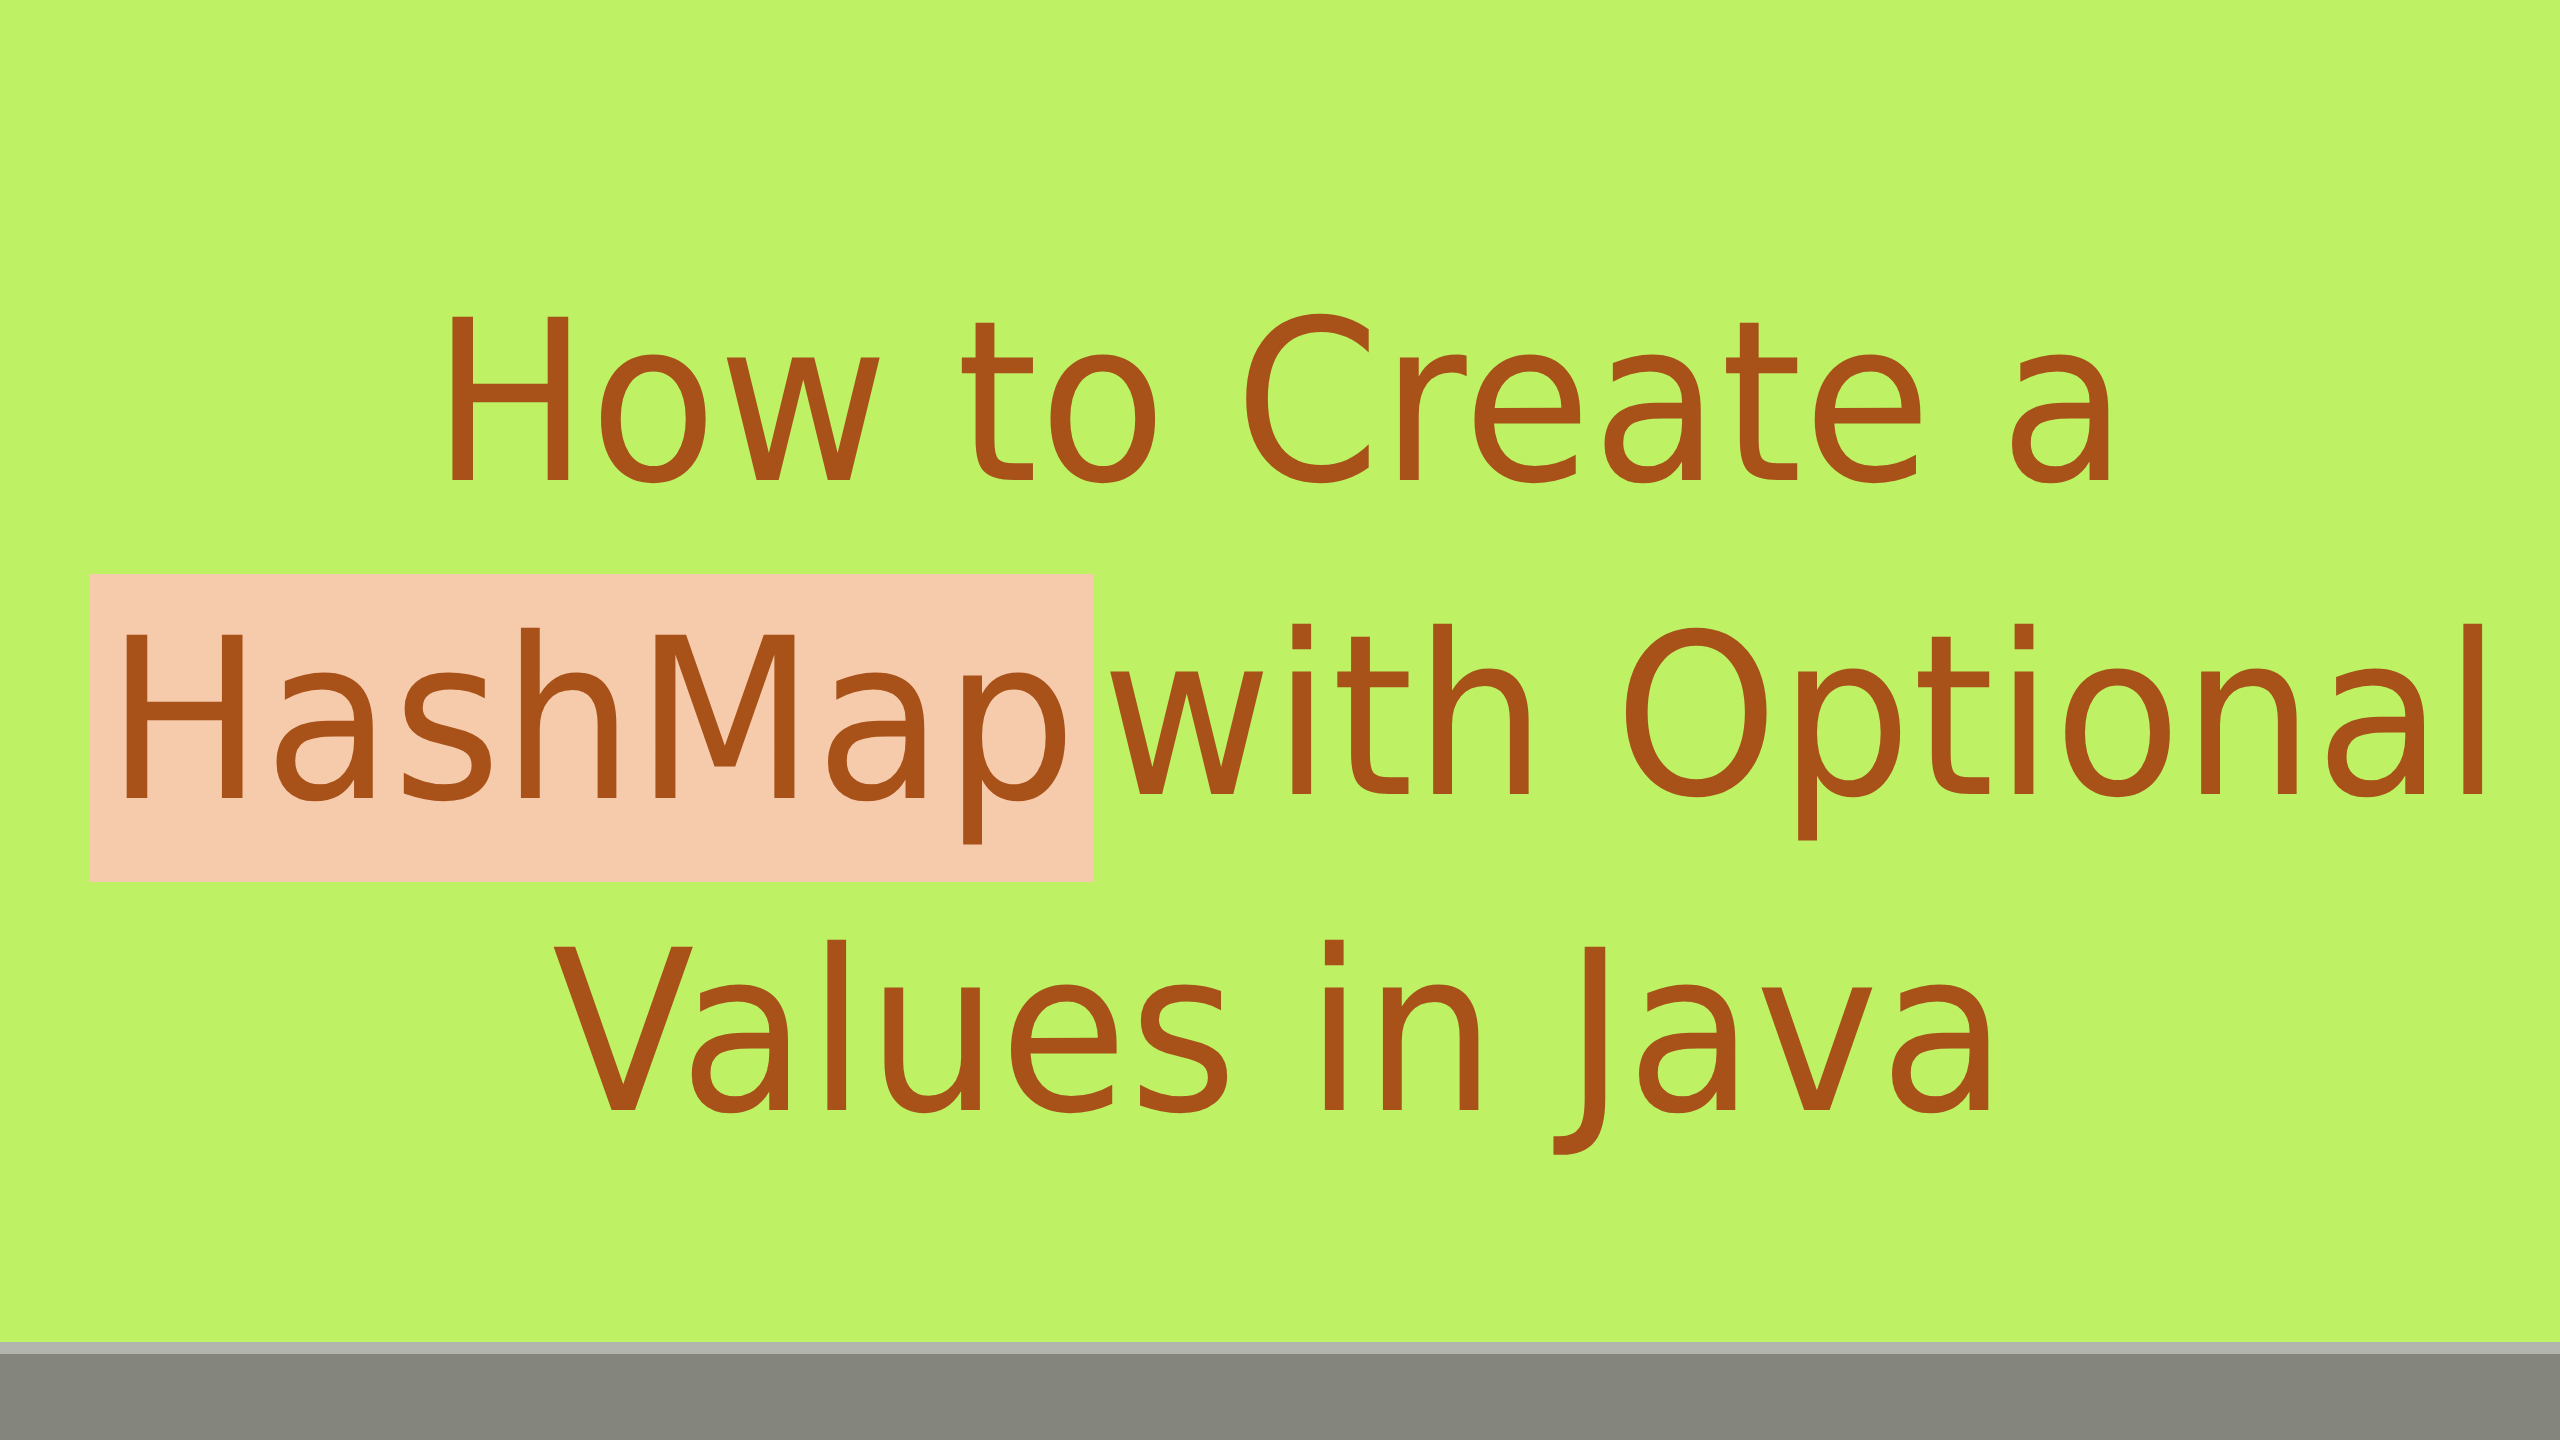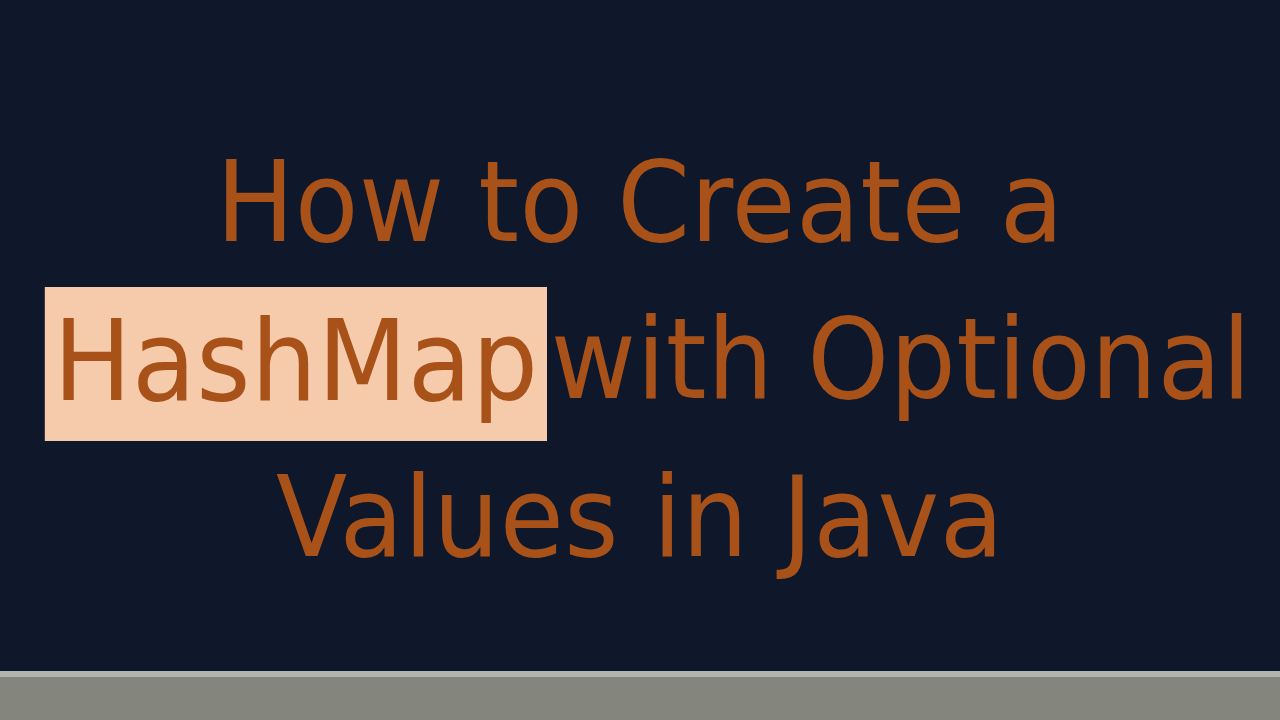--- a/index.html
+++ b/index.html
@@ -81,21 +81,21 @@
     left: 0;
     top: 677px;
     width: 1280px;
     height: 43px;
     background: #84867d;
   }
 </style>
 </head>
 <body>
 
-<div id="slide" style="background: #0f172a;">
+<div id="slide" style="background: #bef264;">
 
   <div id="title-block">
 
     <div class="title-line" style="color: rgb(168, 82, 26);">
       <span class="seg">How to Create a</span>
     </div>
 
     <div class="title-line" style="color: rgb(168, 82, 26);">
       <span class="seg hl" style="background: rgb(246, 203, 171);">HashMap</span><span class="seg"> with Optional</span>
     </div>

